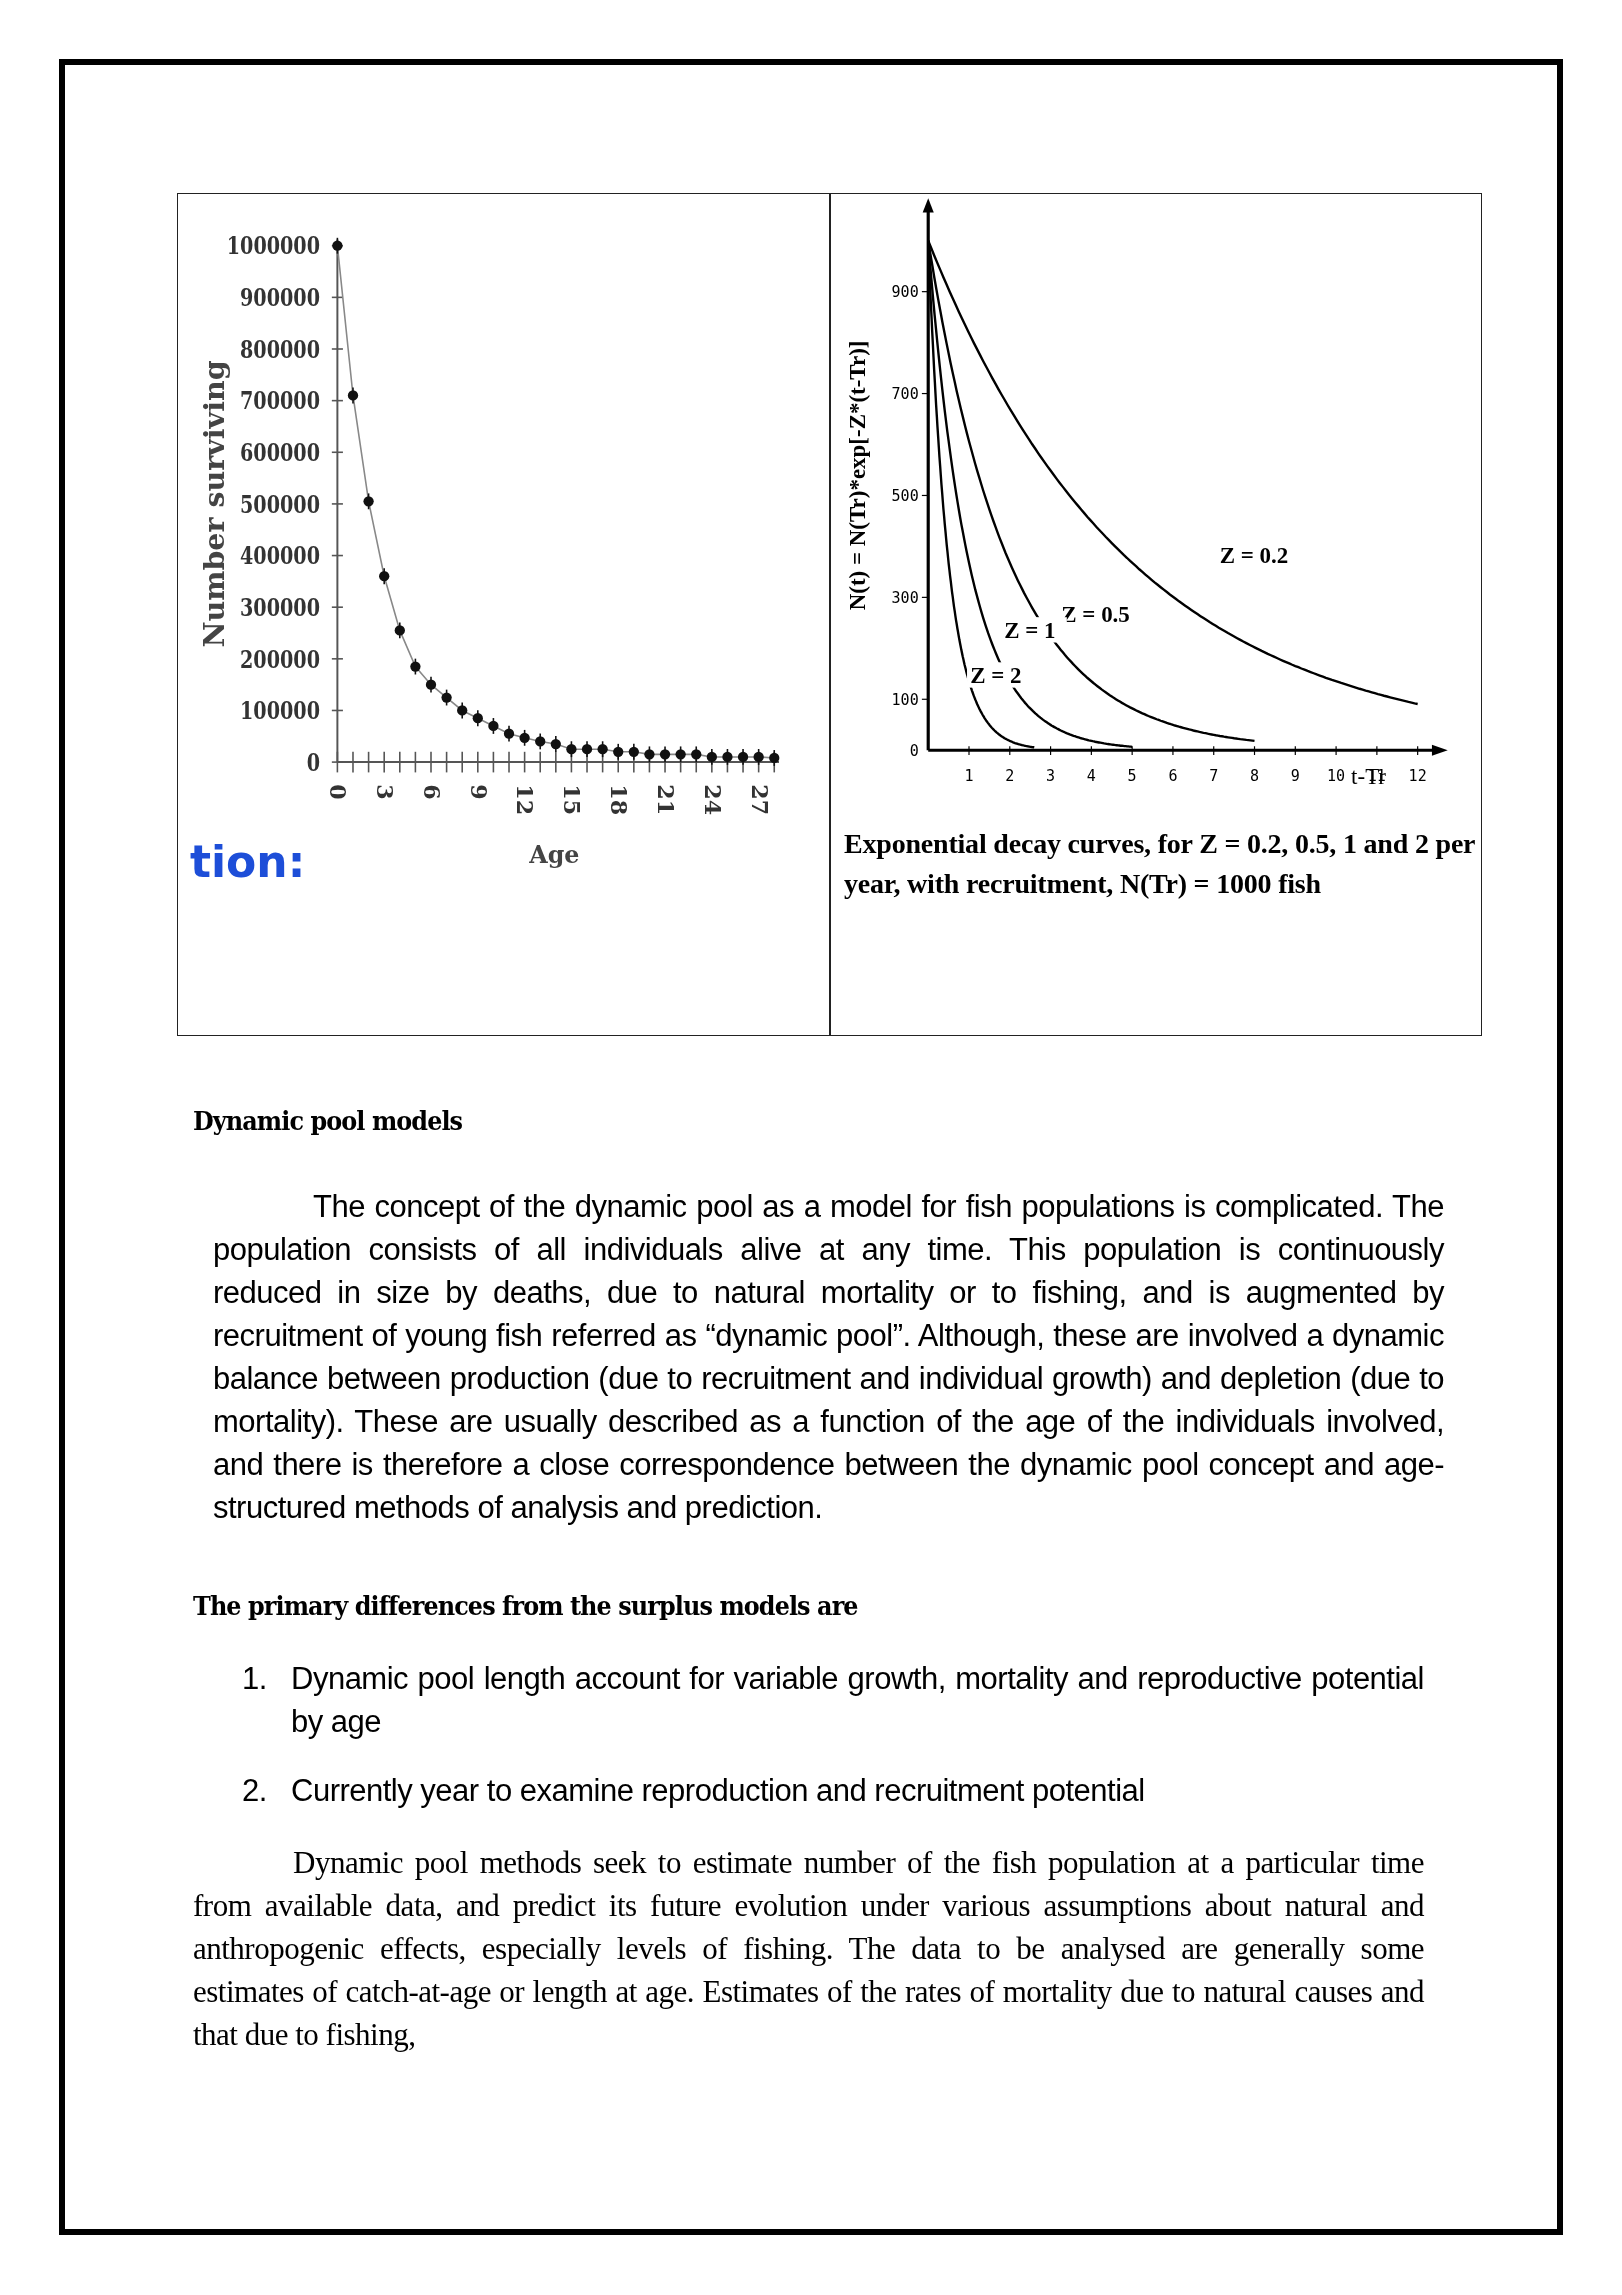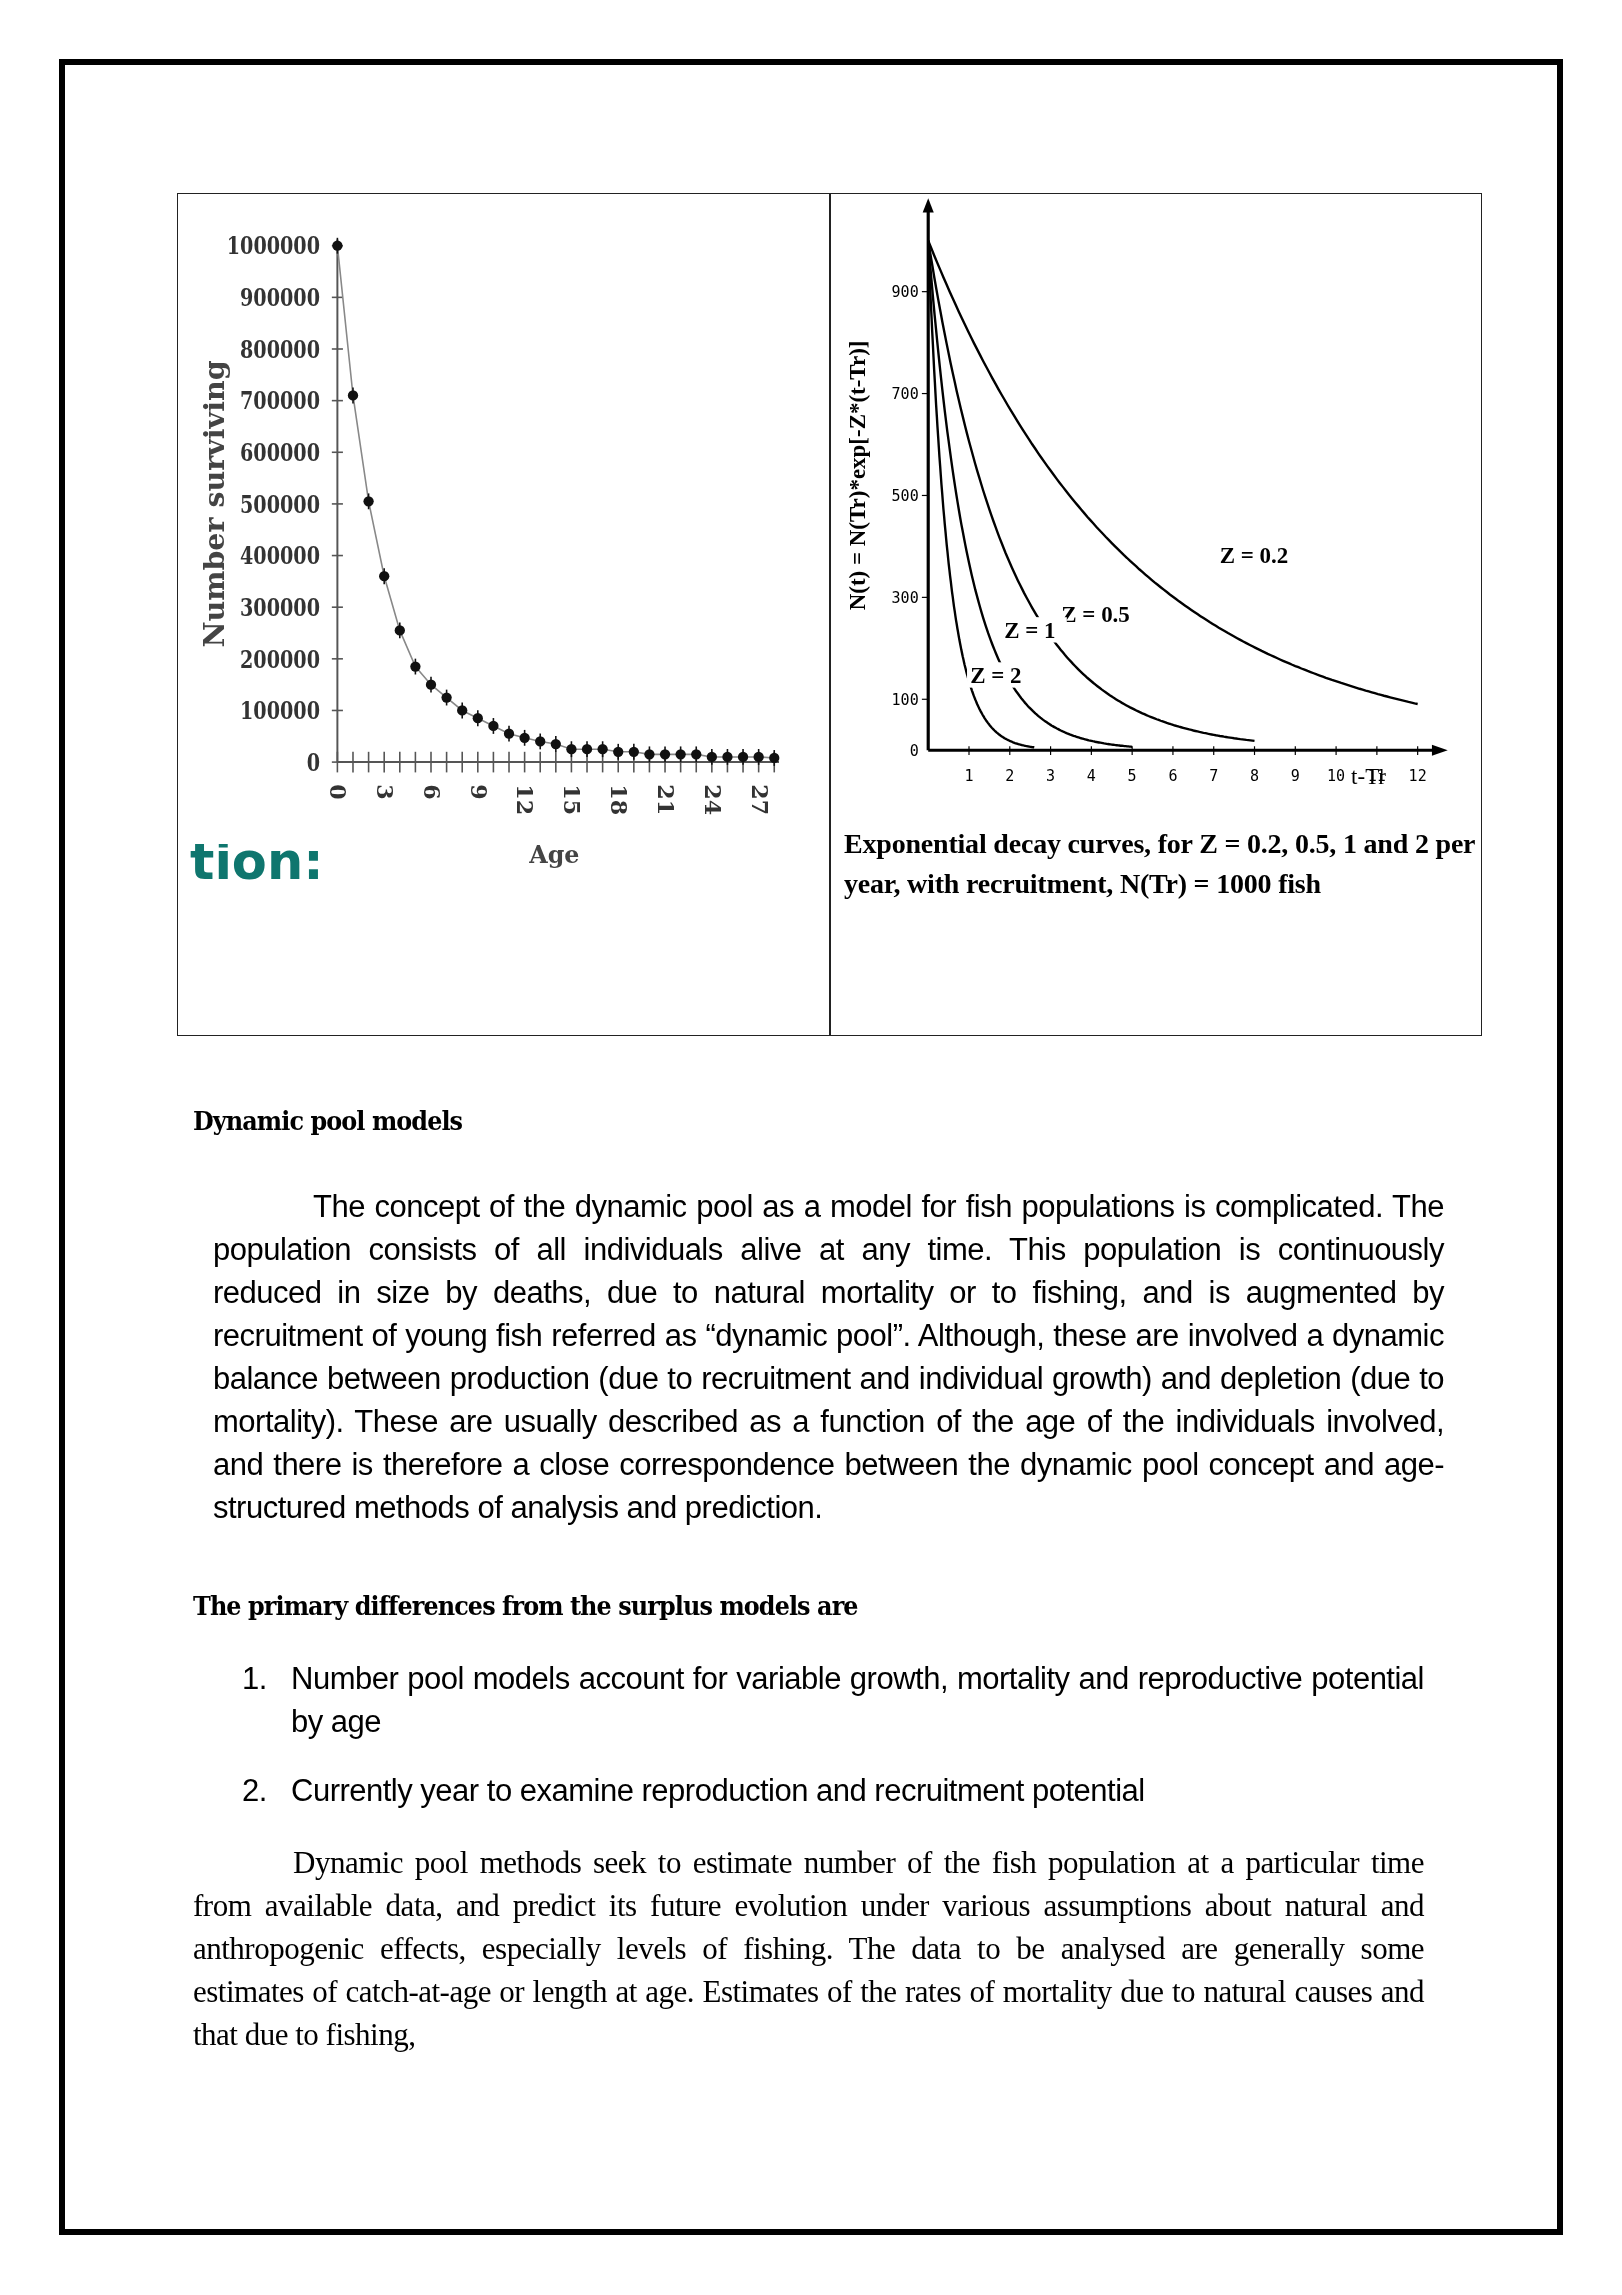--- a/index.html
+++ b/index.html
@@ -16,22 +16,22 @@
       position: absolute; left: 829px; top: 193px; width: 1.6px; height: 843px; background: #222;
     }
     .chart-svg { position: absolute; overflow: visible; }
     .caption {
       position: absolute; left: 844px; top: 824px; width: 634px;
       font-family: Liberation Serif, serif; font-weight: bold; font-size: 28px;
       line-height: 40px; color: #000; letter-spacing: -0.2px;
     }
     .clipped-frag {
       position: absolute; left: 190px; top: 844px; height: 41px; overflow: hidden;
-      font-family: "DejaVu Sans", sans-serif; font-weight: bold; font-size: 51px; line-height: 51px;
-      color: #0f766e;
+      font-family: "DejaVu Sans", sans-serif; font-weight: bold; font-size: 44px; line-height: 51px;
+      color: #1d4ed8;
     }
     .clipped-frag span { display: block; margin-top: 0px; }
     .heading {
       position: absolute; font-family: "DejaVu Serif", serif; font-weight: bold; color: #000;
       font-size: 26px; letter-spacing: -1px; transform: scaleX(0.92); transform-origin: left center;
     }
     .para {
       position: absolute; left: 193px; width: 1231px;
       font-family: "Liberation Sans", sans-serif; font-size: 31px; line-height: 43px;
       color: #000; text-align: justify; letter-spacing: -0.5px;
@@ -249,21 +249,21 @@
 <div class="heading" style="left:193px; top:1106px;">Dynamic pool models</div>
 
 <div class="para" style="top:1185px;margin-left:20px;">
   <span class="indent"></span><span>The concept of the dynamic pool as a model for fish populations is complicated. The population consists of all individuals alive at any time. This population is continuously reduced in size by deaths, due to natural mortality or to fishing, and is augmented by recruitment of young fish referred as “dynamic pool”. Although, these are involved a dynamic balance between production (due to recruitment and individual growth) and depletion (due to mortality). These are usually described as a function of the age of the individuals involved, and there is therefore a close correspondence between the dynamic pool concept and age-structured methods of analysis and prediction.</span>
 </div>
 
 <div class="heading" style="left:193px; top:1591px;">The primary differences from the surplus models are</div>
 
 <div class="list-item" style="top:1657px;">
   <span class="num">1.</span>
-  <span class="txt">Number pool models account for variable growth, mortality and reproductive potential by age</span>
+  <span class="txt">Dynamic pool length account for variable growth, mortality and reproductive potential by age</span>
 </div>
 
 <div class="list-item" style="top:1769px;">
   <span class="num">2.</span>
   <span class="txt">Currently year to examine reproduction and recruitment potential</span>
 </div>
 
 <div class="para" style="top:1841px;font-family:Liberation Serif, serif;">
   <span class="indent"></span><span>Dynamic pool methods seek to estimate number of the fish population at a particular time from available data, and predict its future evolution under various assumptions about natural and anthropogenic effects, especially levels of fishing. The data to be analysed are generally some estimates of catch-at-age or length at age. Estimates of the rates of mortality due to natural causes and that due to fishing,</span>
 </div>

